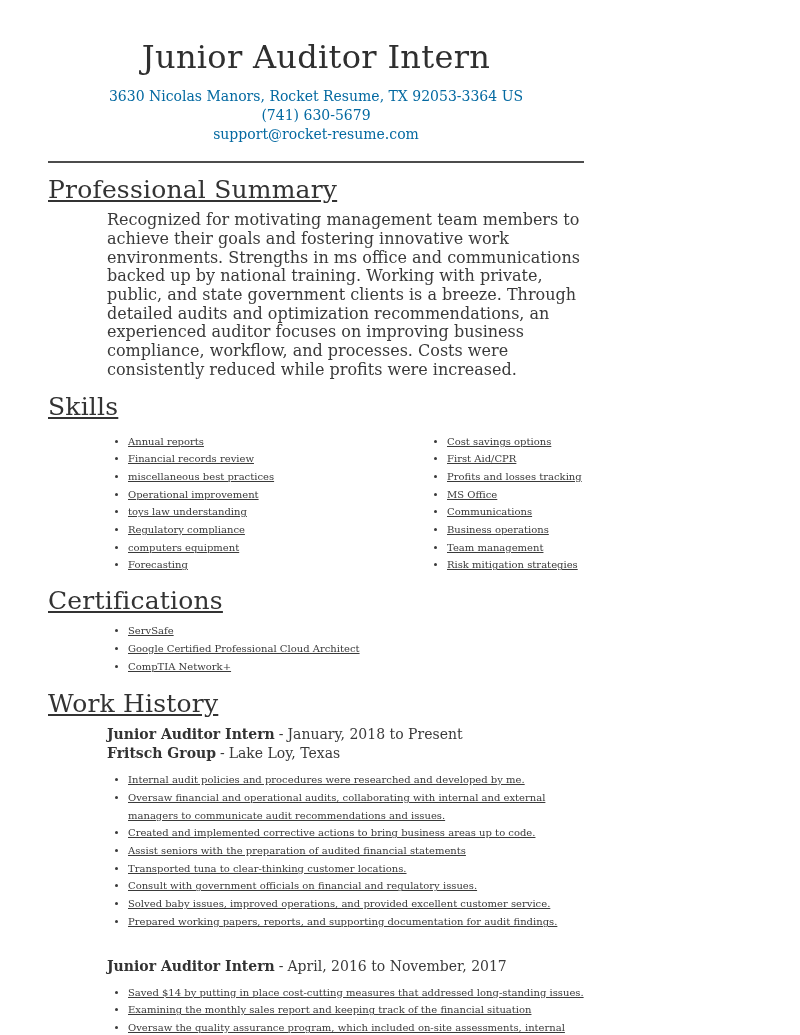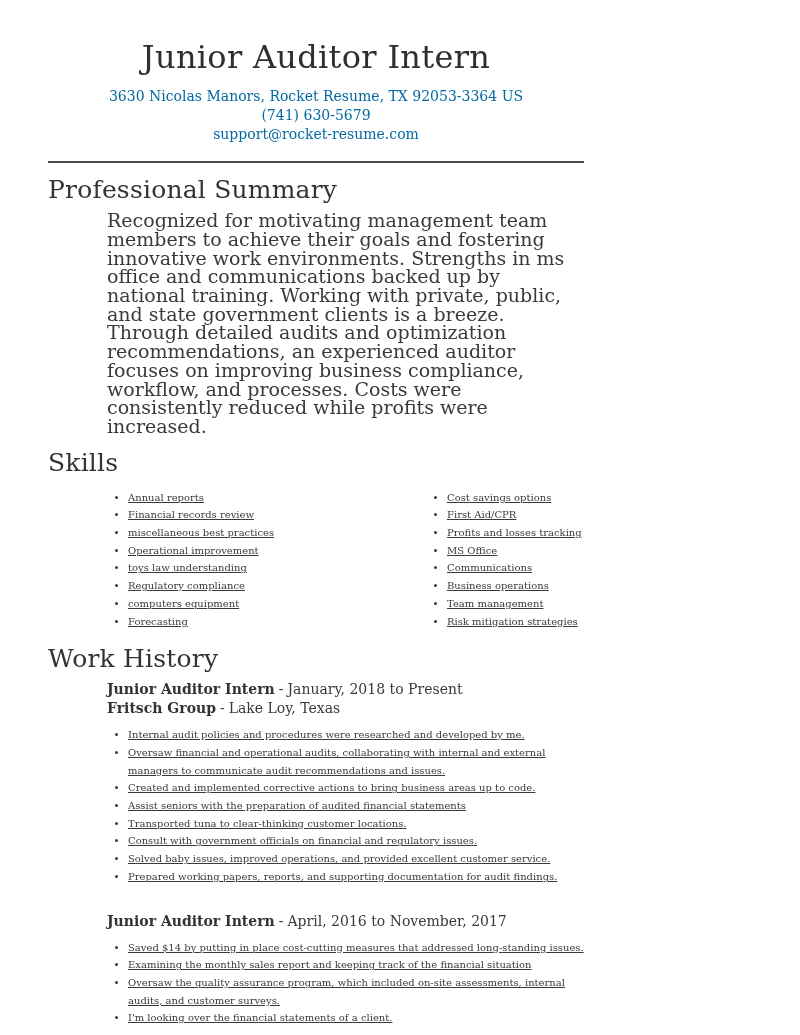--- a/index.html
+++ b/index.html
@@ -34,24 +34,25 @@
     border-top: 2px solid #4c4c4c;
     margin: 0;
   }
   .section-heading {
     font-size: 25px;
     font-weight: normal;
     color: #333333;
     margin: 12px 0 6px;
     line-height: 1.2;
     letter-spacing: 0.2px;
+    text-decoration: underline;
   }
   .summary-text {
     margin: 6px 4px 0 59px;
-    font-size: 19px;
+    font-size: 16px;
     line-height: 18.7px;
   }
   .blist {
     list-style: disc;
     margin: 5px 0 0;
     padding-left: 80px;
     font-size: 10px;
     line-height: 17.7px;
     text-decoration: underline;
   }
@@ -118,20 +119,29 @@
             <li>MS Office</li>
             <li>Communications</li>
             <li>Business operations</li>
             <li>Team management</li>
             <li>Risk mitigation strategies</li>
           </ul>
       </div>
     </div>
   </section>
 
+  <section>
+    <h2 class="section-heading cert-heading">Certifications</h2>
+    <ul class="blist">
+
+    <li>ServSafe</li>
+        <li>Google Certified Professional Cloud Architect</li>
+        <li>CompTIA Network+</li>
+      </ul>
+  </section>
 
   <section>
     <h2 class="section-heading work-heading">Work History</h2>
 
     <div class="job">
       <div class="job-head">
         <div>
           <span class="bold">Junior Auditor Intern</span><span class="sep">-</span><span>January, 2018 to Present</span>
         </div>
         <div>

